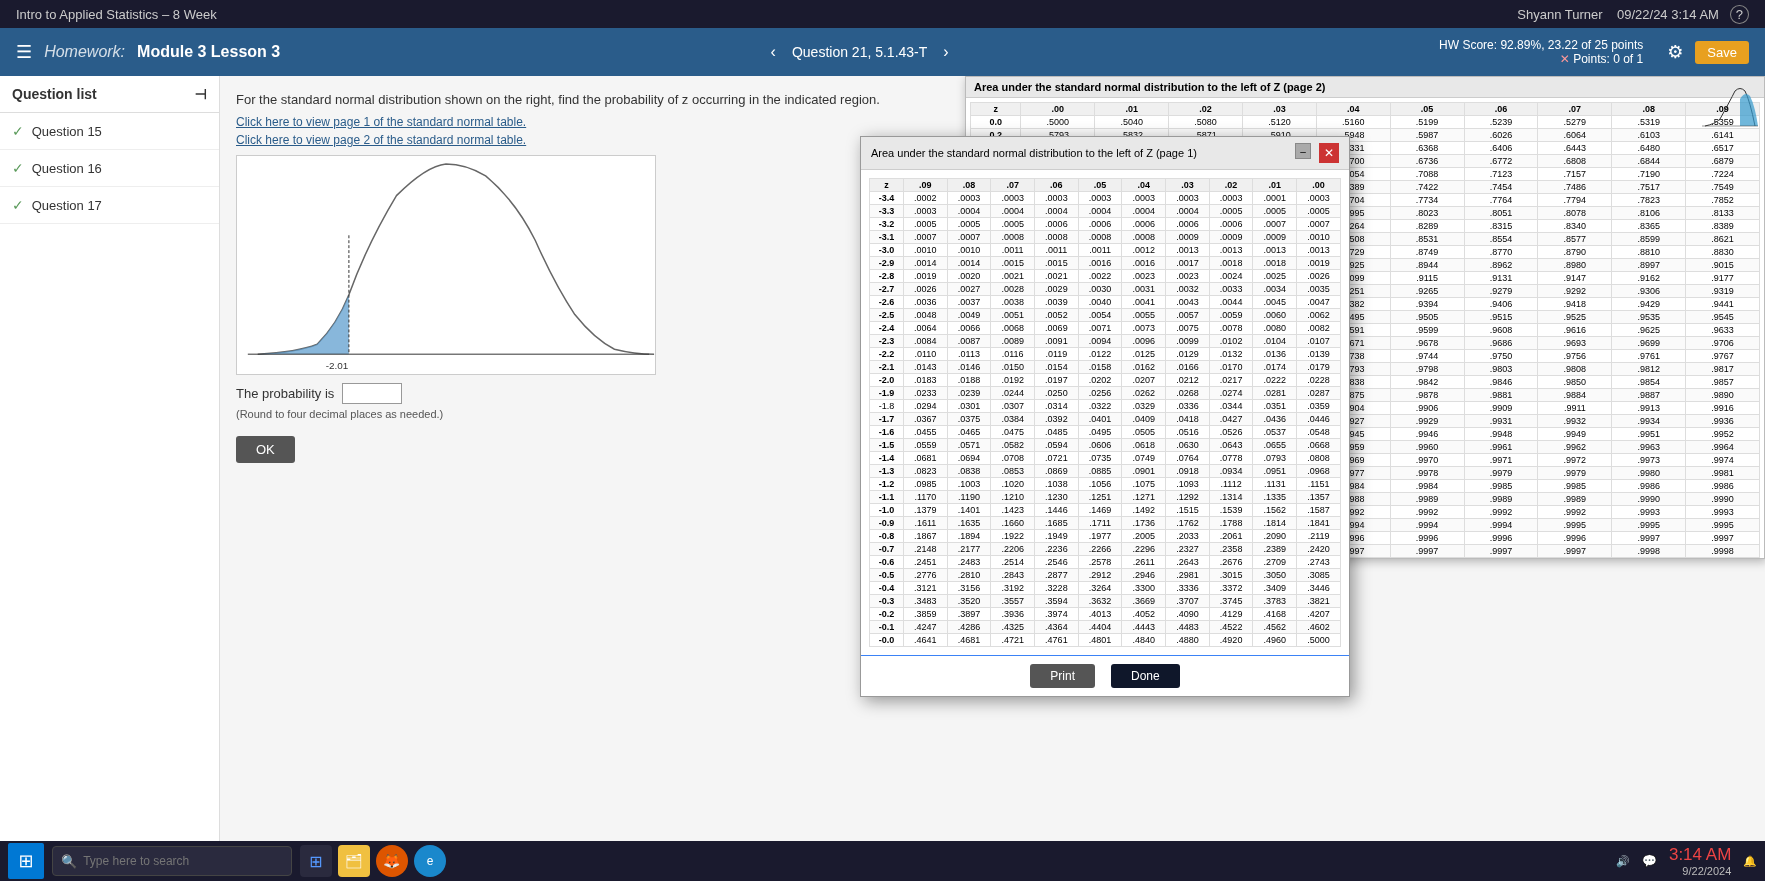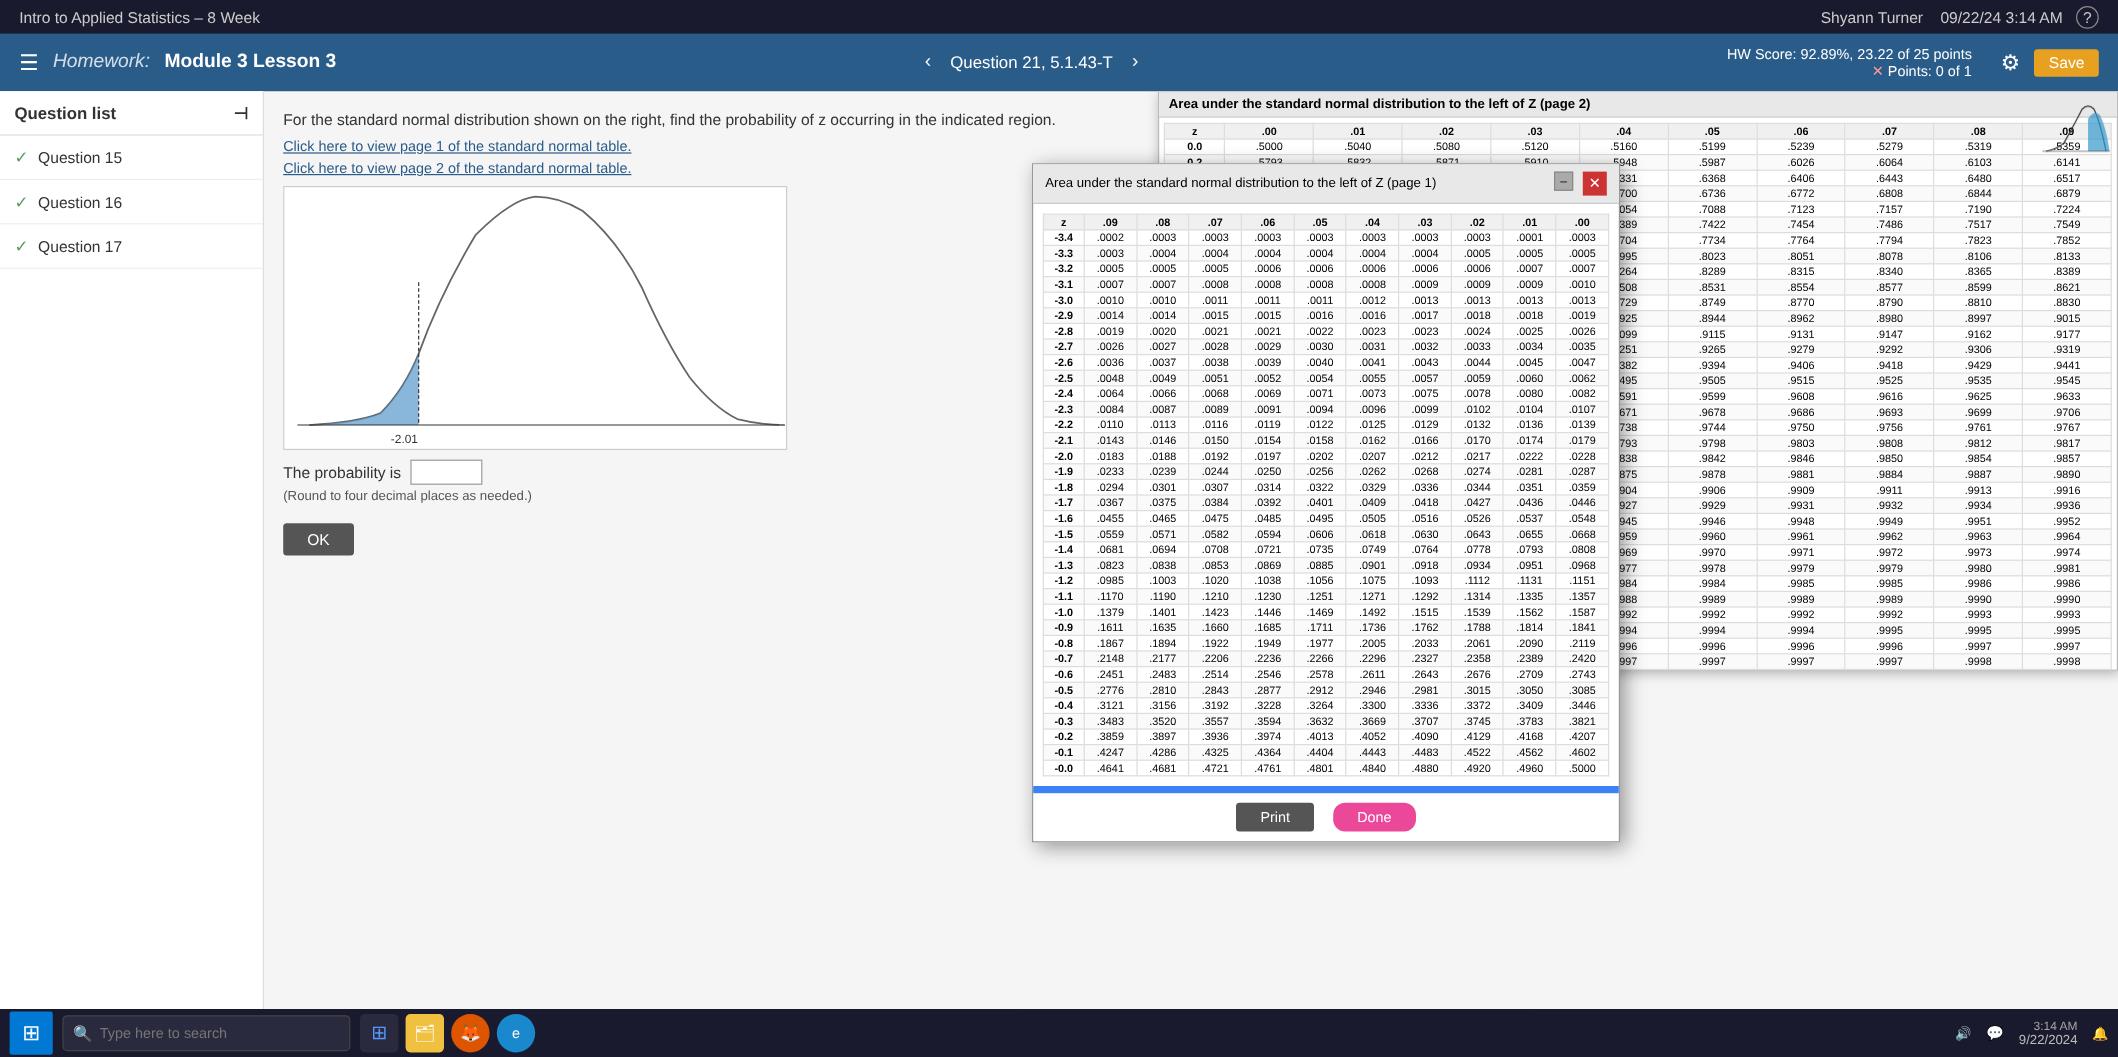--- a/index.html
+++ b/index.html
@@ -171,32 +171,32 @@
       background: #f0f0f0;
       font-weight: bold;
     }
     .modal-table tr:nth-child(even) td { background: #fafafa; }
 
     .modal-footer {
       display: flex;
       justify-content: center;
       gap: 16px;
       padding: 8px;
-      border-top: 6px solid #3b82f6;
+      border-top: 1px solid #3b82f6;
     }
     .modal-btn {
       background: #555;
       color: white;
       border: none;
       padding: 5px 20px;
       border-radius: 3px;
       font-size: 12px;
       cursor: pointer;
     }
-    .modal-btn.primary { background: #ec4899; border-radius: 10px; }
+    .modal-btn.primary { background: #0f172a; }
 
     
     .right-modal {
       position: absolute;
       right: 20px;
       top: 0;
       width: 800px;
       background: white;
       border: 1px solid #bbb;
       box-shadow: 2px 2px 10px rgba(0,0,0,0.3);
@@ -615,21 +615,21 @@
                 <td>.0244</td>
                 <td>.0250</td>
                 <td>.0256</td>
                 <td>.0262</td>
                 <td>.0268</td>
                 <td>.0274</td>
                 <td>.0281</td>
                 <td>.0287</td>
               </tr>
               <tr>
-                <td style="font-weight: bold;">-1.8</td>
+                <td style="font-weight: normal;">-1.8</td>
                 <td>.0294</td>
                 <td>.0301</td>
                 <td>.0307</td>
                 <td>.0314</td>
                 <td>.0322</td>
                 <td>.0329</td>
                 <td>.0336</td>
                 <td>.0344</td>
                 <td>.0351</td>
                 <td>.0359</td>
@@ -1367,18 +1367,18 @@
   <div class="taskbar-apps">
     <div class="taskbar-app" style="background:#2a2a3e; color:#5599ff;">⊞</div>
     <div class="taskbar-app" style="background:#f0c040; color:white; font-size:14px;">🗂</div>
     <div class="taskbar-app" style="background:#dd5500; border-radius:50%; font-size:14px;">🦊</div>
     <div class="taskbar-app" style="background:#1a88cc; border-radius:50%; font-size:12px; color:white;">e</div>
   </div>
   <div class="taskbar-right">
     <span>🔊</span>
     <span style="font-size:12px;">💬</span>
     <div style="text-align:right;">
-      <div style="font-size:10px; color:#a3a3a3;">3:14 AM</div>
+      <div style="font-size:17px; color:#ef4444;">3:14 AM</div>
       <div style="font-size:11px; color:#bbb;">9/22/2024</div>
     </div>
     <span style="cursor:pointer;">🔔</span>
   </div>
 </div>
 
 </body></html>

